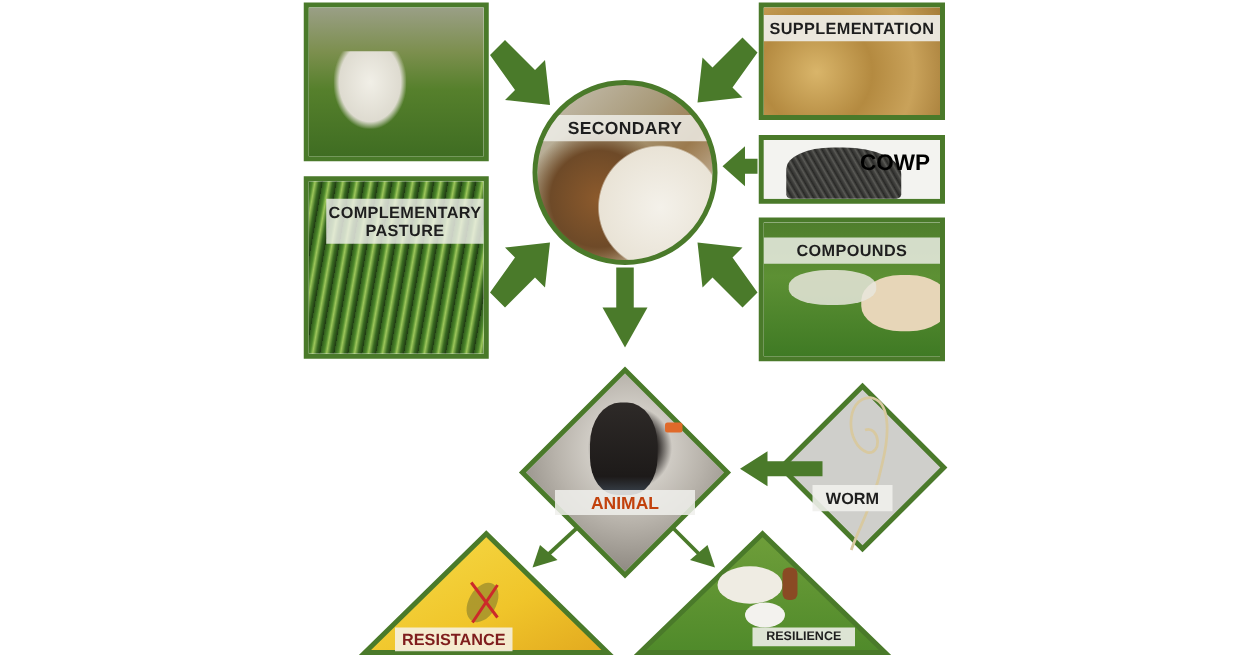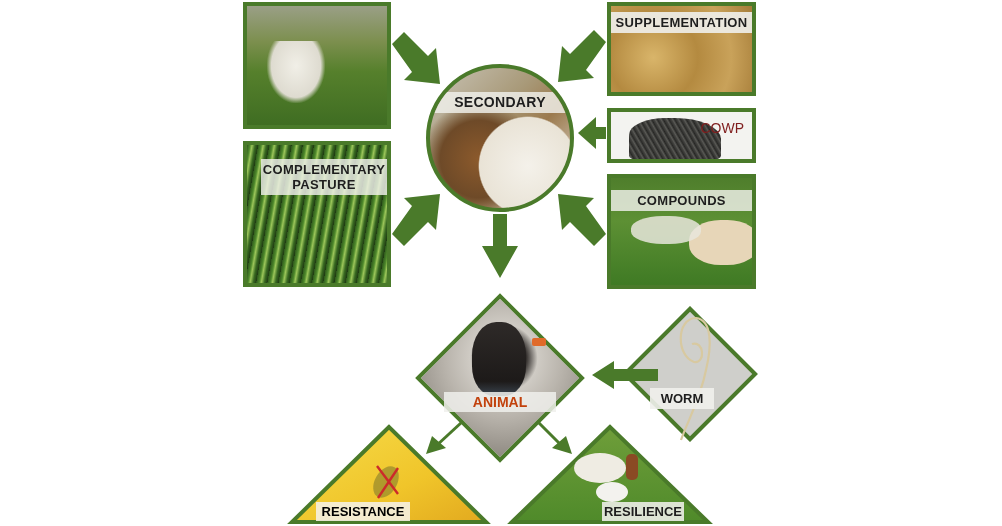--- a/index.html
+++ b/index.html
@@ -29,21 +29,21 @@
   <div class="fill" style="background:radial-gradient(circle at 30% 60%,#d9b56a 0,#b48a40 40%,#c9a25a 70%,#a57c38 100%); background-color:#c29a52;"></div>
   <div class="label" style="top:6px; background:rgba(240,240,236,0.9);">
     <div>SUPPLEMENTATION</div>
   </div>
 </div>
 
 <div class="box" style="left:607px; top:108px; width:149px; height:55px;">
   <div class="fill" style="background:#f3f3f0;"></div>
   <div class="fill" style="left:18px; top:6px; width:92px; height:42px; right:auto; bottom:auto; border-radius:40% 50% 10% 10%;
        background:repeating-linear-gradient(60deg,#2c2c2a 0,#444441 2px,#5a5a56 3px,#262624 5px);"></div>
-  <div style="position:absolute; right:8px; top:8px; font-weight:normal; font-size:14px; color:#7f1d1d;">COWP</div>
+  <div style="position:absolute; right:8px; top:8px; font-weight:bold; font-size:18px; color:#000000;">COWP</div>
 </div>
 
 <div class="box" style="left:607px; top:174px; width:149px; height:115px;">
   <div class="fill" style="background:linear-gradient(180deg,#4f7e2c 0%,#5d9034 40%,#3f7a24 100%);"></div>
   <div class="fill" style="left:78px; top:42px; width:70px; height:45px; right:auto; bottom:auto; border-radius:45%; background:#e7d6b8;"></div>
   <div class="fill" style="left:20px; top:38px; width:70px; height:28px; right:auto; bottom:auto; border-radius:45%; background:rgba(232,230,220,0.85);"></div>
   <div class="label" style="top:12px;">
     <div>COMPOUNDS</div>
   </div>
 </div>
@@ -86,22 +86,22 @@
 
   <polygon points="389,427 292,522 486,522" fill="url(#yellowGrad)" stroke="#4a7a2a" stroke-width="4"></polygon>
   <ellipse cx="386" cy="482" rx="11" ry="17" transform="rotate(30 386 482)" fill="#9a8b2c" opacity="0.75"></ellipse>
   <path d="M 377 466 L 398 494 M 398 468 L 378 498" stroke="#cc2a2a" stroke-width="2.4" fill="none"></path>
 
   <polygon points="610,427 512,522 708,522" fill="url(#grassGrad)" stroke="#4a7a2a" stroke-width="4"></polygon>
   <ellipse cx="600" cy="468" rx="26" ry="15" fill="#efece3"></ellipse>
   <rect x="626" y="454" width="12" height="26" rx="5" fill="#8a4a24"></rect>
   <ellipse cx="612" cy="492" rx="16" ry="10" fill="#f3f2ee"></ellipse>
 </svg>
-<div style="position:absolute; left:316px; top:502px; width:94px; text-align:center; background:rgba(245,240,225,0.9); font-weight:bold; font-size:13px; color:#000000; padding:2px 0;">RESISTANCE</div>
-<div style="position:absolute; left:602px; top:502px; width:82px; text-align:center; background:rgba(240,240,236,0.88); font-weight:bold; font-size:13px; color:#1e1e1e; padding:2px 0;">RESILIENCE</div>
+<div style="position:absolute; left:316px; top:502px; width:94px; text-align:center; background:rgba(245,240,225,0.9); font-weight:bold; font-size:13px; color:#7f1d1d; padding:2px 0;">RESISTANCE</div>
+<div style="position:absolute; left:602px; top:502px; width:82px; text-align:center; background:rgba(240,240,236,0.88); font-weight:bold; font-size:10px; color:#1e1e1e; padding:2px 0;">RESILIENCE</div>
 
 <svg class="overlay" width="1002" height="526">
   <g fill="#4a7a2a">
 
     <polygon points="392,44 404,32 428,56 436,48 440,84 404,80 412,72"></polygon>
 
     <polygon points="392,234 404,246 428,222 436,230 440,194 404,198 412,206"></polygon>
 
     <polygon points="606,42 594,30 570,54 562,46 558,82 594,78 586,70"></polygon>
 

